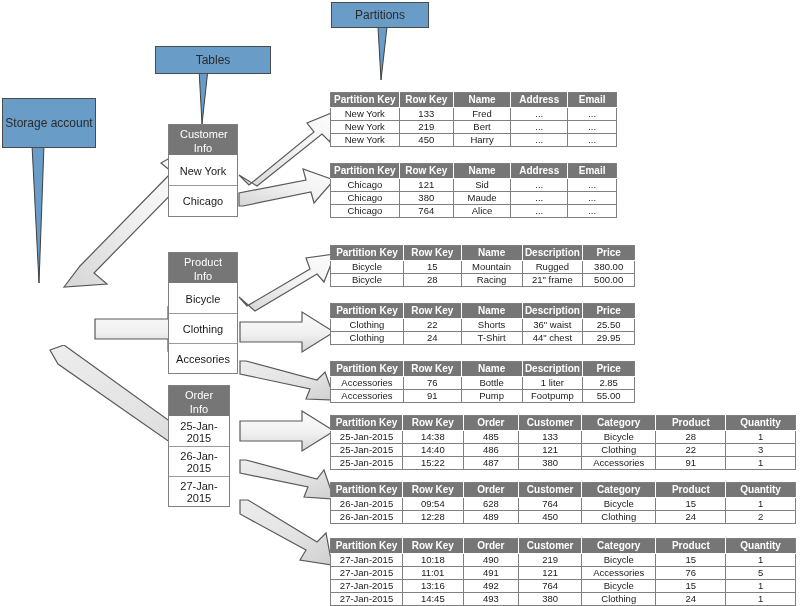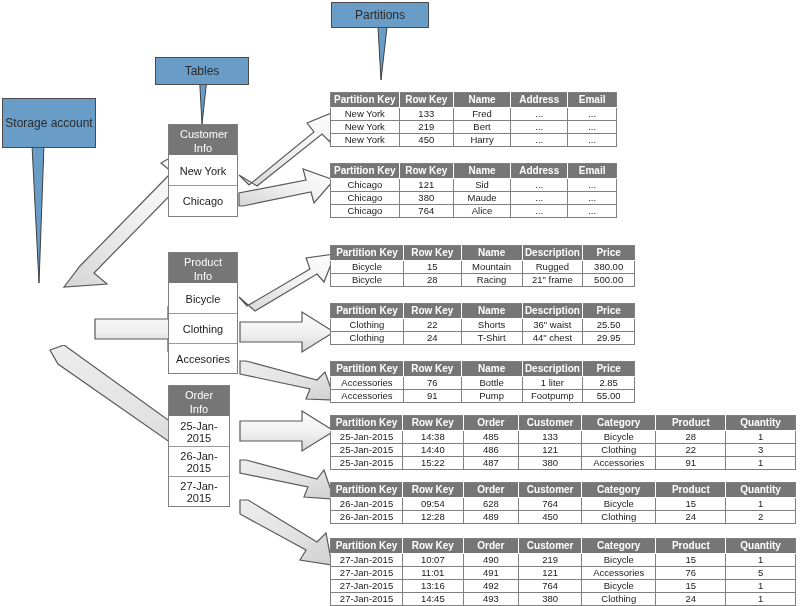--- a/index.html
+++ b/index.html
@@ -142,21 +142,21 @@
   <svg class="callout-tail" style="left:0px; top:95px; width:180px; height:195px;">
     <polygon points="30,50 44,50 39,188 32,50" fill="#6A9CC8" stroke="#3F3F3F" stroke-width="1"></polygon>
   </svg>
   <div class="callout-box" style="left:2px; top:98px; width:94px; height:50px;">
     <span>Storage account</span>
   </div>
 
   <svg class="callout-tail" style="left:150px; top:40px; width:160px; height:100px;">
     <polygon points="46,29 58,29 52,84 49,29" fill="#6A9CC8" stroke="#3F3F3F" stroke-width="1"></polygon>
   </svg>
-  <div class="callout-box" style="left:155px; top:57px; width:94px; height:28px;">
+  <div class="callout-box" style="left:155px; top:46px; width:116px; height:28px;">
     <span>Tables</span>
   </div>
 
   <svg class="callout-tail" style="left:325px; top:0px; width:160px; height:100px;">
     <polygon points="50,27 62,27 56,80 53,27" fill="#6A9CC8" stroke="#3F3F3F" stroke-width="1"></polygon>
   </svg>
   <div class="callout-box" style="left:331px; top:2px; width:98px; height:26px;">
     <span>Partitions</span>
   </div>
 
@@ -526,21 +526,21 @@
           <th>Order</th>
           <th>Customer</th>
           <th>Category</th>
           <th>Product</th>
           <th>Quantity</th>
         </tr>
       </thead>
       <tbody>
         <tr>
           <td>27-Jan-2015</td>
-          <td>10:07</td>
+          <td>10:18</td>
           <td>490</td>
           <td>219</td>
           <td>Bicycle</td>
           <td>15</td>
           <td>1</td>
         </tr>
         <tr>
           <td>27-Jan-2015</td>
           <td>11:01</td>
           <td>491</td>

